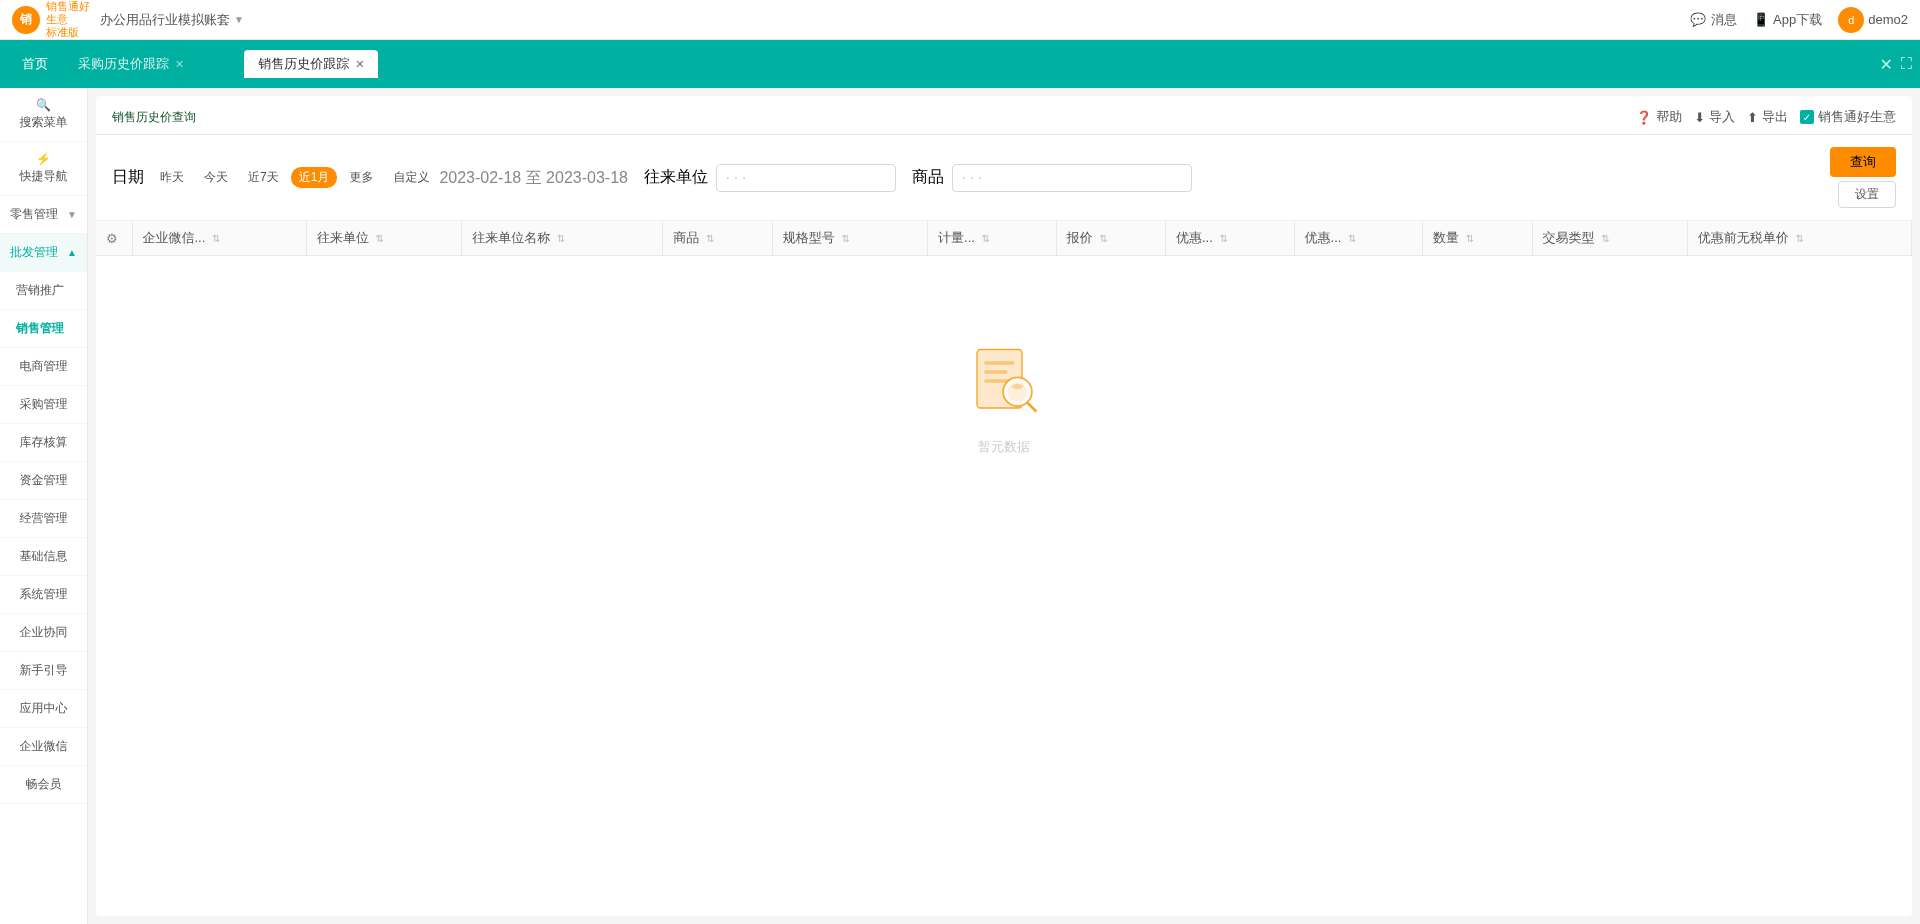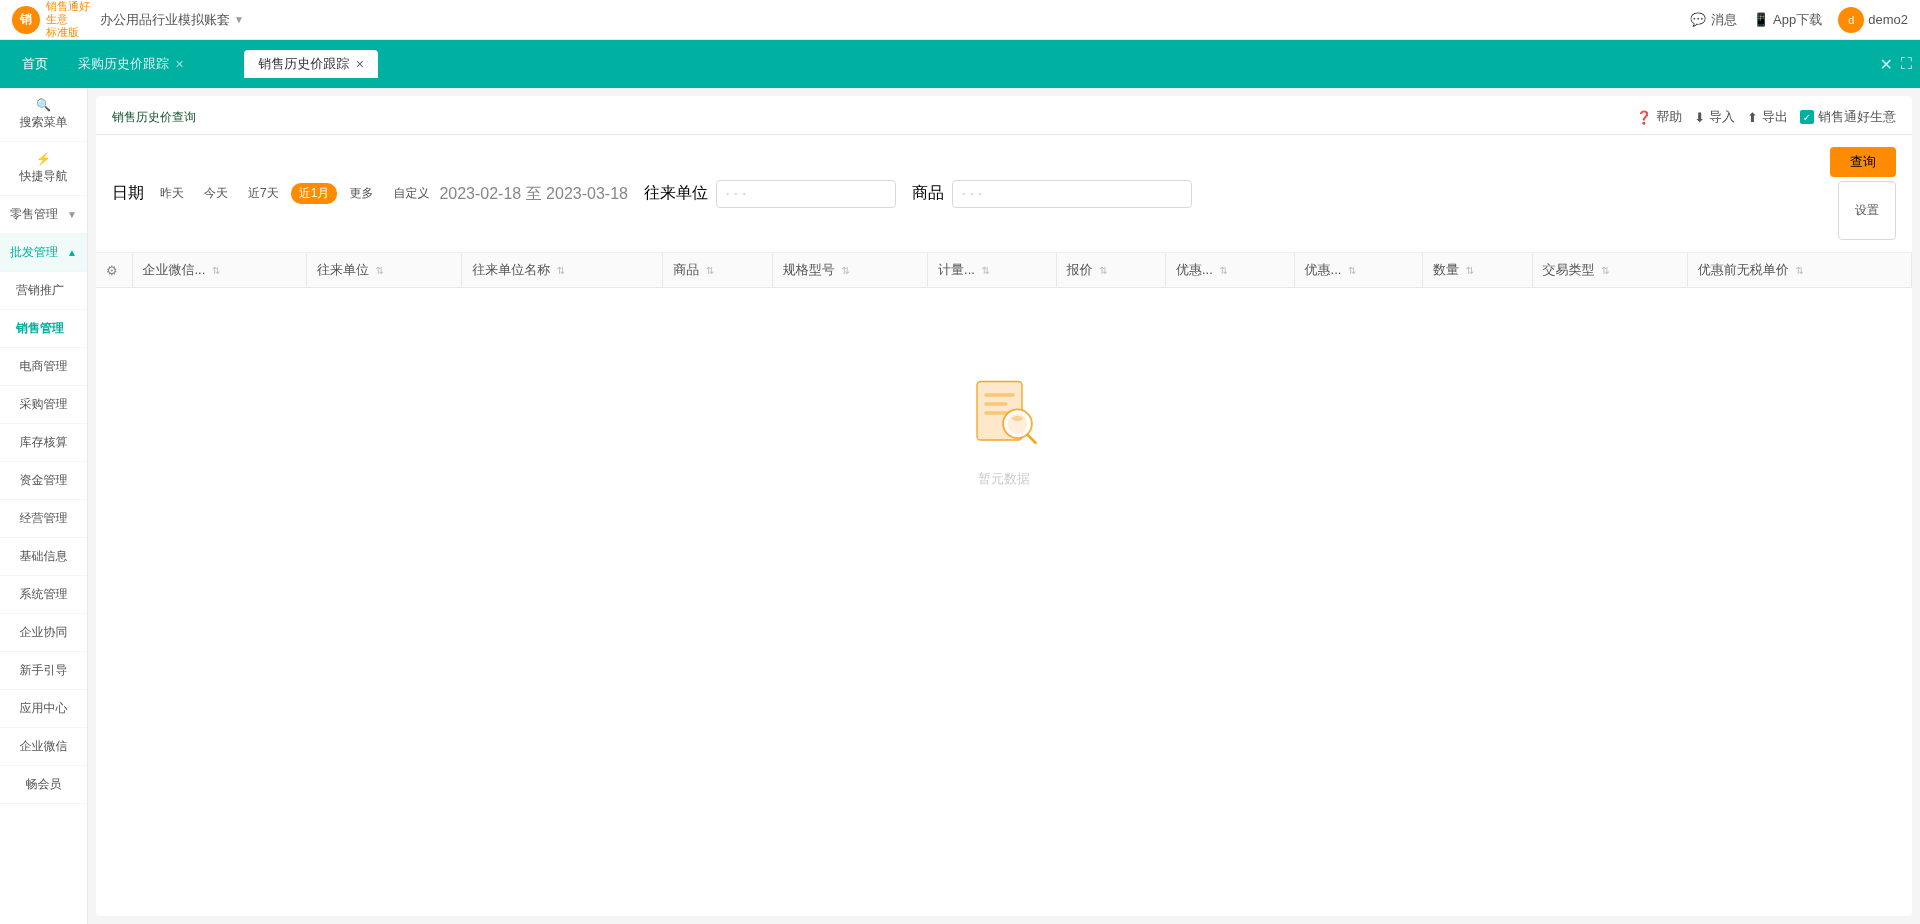--- a/index.html
+++ b/index.html
@@ -52,21 +52,21 @@
     .filter-row { display: flex; align-items: center; gap: 16px; flex-wrap: wrap; }
     .filter-group { display: flex; align-items: center; gap: 8px; }
     .filter-label { color: #000000; font-size: 16px; }
     .date-options { display: flex; align-items: center; gap: 4px; }
     .date-btn { padding: 2px 8px; border-radius: 3px; cursor: pointer; font-size: 12px; color: #555; }
     .date-btn.active { background: #ff8c00; color: #fff; border-radius: 10px; }
     .date-range { font-size: 16px; color: #888; margin-top: 2px; }
     .filter-input { border: 1px solid #d9d9d9; border-radius: 4px; padding: 4px 8px; font-size: 13px; color: #333; width: 180px; display: flex; align-items: center; justify-content: space-between; cursor: pointer; }
     .filter-right { margin-left: auto; display: flex; flex-direction: column; gap: 4px; align-items: flex-end; }
     .query-btn { background: #ff8c00; color: #000000; border: none; border-radius: 4px; padding: 6px 20px; font-size: 13px; cursor: pointer; }
-    .setting-btn { background: #fff; color: #555; border: 1px solid #d9d9d9; border-radius: 4px; padding: 20px 16px; font-size: 12px; cursor: pointer; text-align: center; }
+    .setting-btn { background: #fff; color: #555; border: 1px solid #d9d9d9; border-radius: 4px; padding: 4px 16px; font-size: 12px; cursor: pointer; text-align: center; }
 
     
     .table-container { flex: 1; overflow: auto; }
     .data-table { width: 100%; border-collapse: collapse; font-size: 13px; }
     .data-table th { background: #fafafa; border-bottom: 1px solid #e8e8e8; border-right: 1px solid #e8e8e8; padding: 8px 10px; color: #555; font-weight: normal; text-align: left; white-space: nowrap; }
     .data-table th .sort-arrows { color: #bbb; font-size: 10px; margin-left: 3px; }
     .th-gear { width: 36px; text-align: center; }
     .gear-icon { color: #888; cursor: pointer; }
 
     

